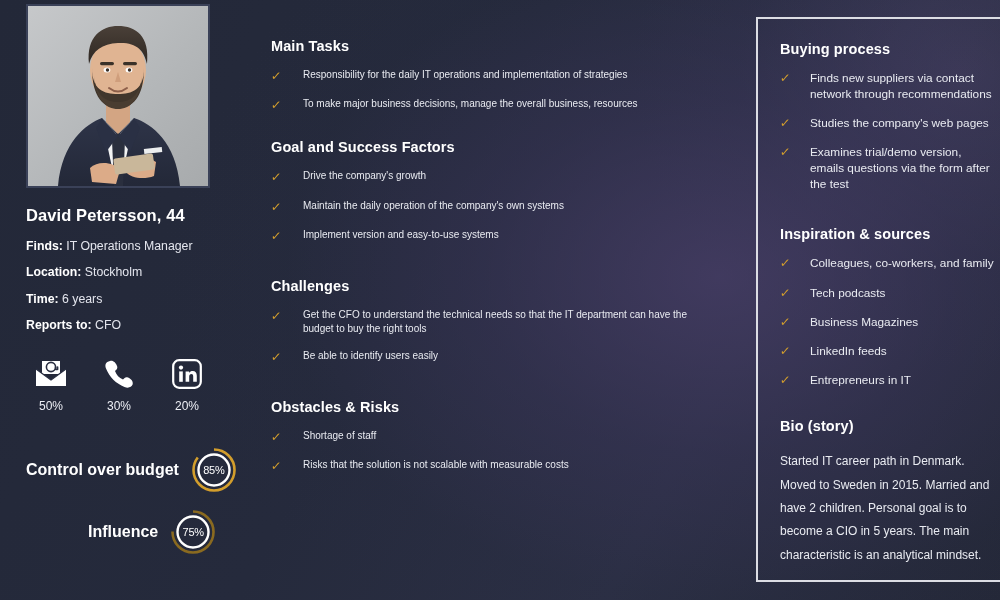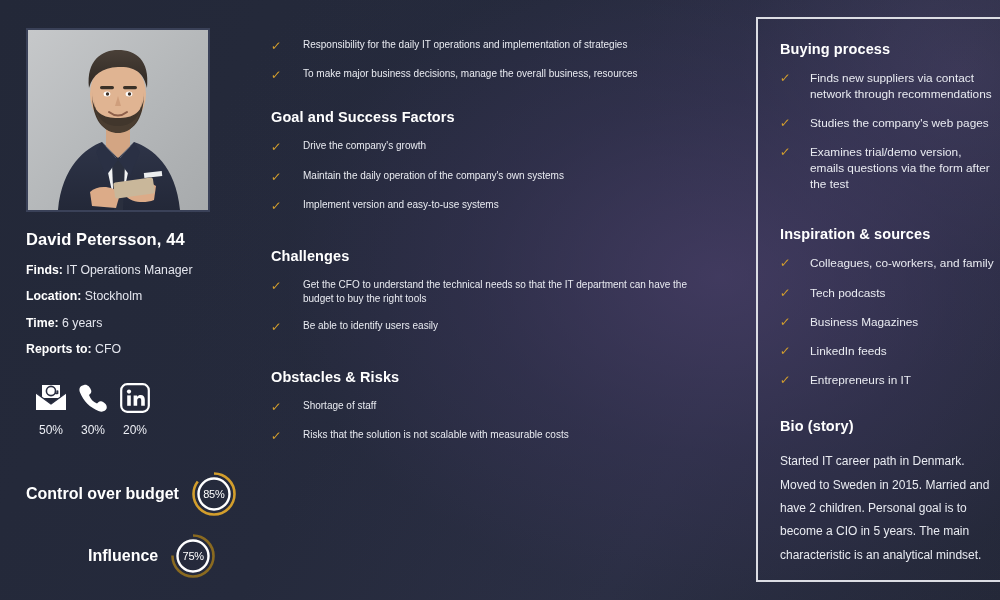--- a/index.html
+++ b/index.html
@@ -22,21 +22,21 @@
       radial-gradient(ellipse 420px 380px at 96% 12%, rgba(92,78,124,0.38) 0%, rgba(60,54,92,0.12) 52%, rgba(36,40,58,0) 78%),
       linear-gradient(118deg, #232838 0%, #252a3c 42%, #2b2f44 70%, #242838 100%);
     color: #ffffff;
     overflow: hidden;
   }
 
   
   .left-col {
     position: absolute;
     left: 26px;
-    top: 28px;
+    top: 4px;
     width: 222px;
   }
   .profile-photo {
     width: 184px;
     height: 184px;
     border: 2px solid #3a4158;
     box-sizing: border-box;
     overflow: hidden;
     background: #b9bcbe;
     display: block;
@@ -60,20 +60,21 @@
   }
   .meta-row b {
     color: #ffffff;
     font-weight: bold;
   }
 
   
   .channels {
     margin-top: 22px;
     display: flex;
+    gap: 26px;
     padding-left: 4px;
   }
   .channel {
     width: 42px;
     text-align: center;
   }
   .channel-icon {
     height: 38px;
     display: flex;
     align-items: center;
@@ -319,20 +320,21 @@
           <div class="ring-text">75%</div>
         </div>
       </div>
     </div>
 
   </div>
 
   <div class="mid-col">
 
     <div class="section">
+      <div class="section-title">Main Tasks</div>
       <div class="bullet">
         <span class="check">✓</span>
         <span class="bullet-text">Responsibility for the daily IT operations and implementation of strategies</span>
       </div>
       <div class="bullet">
         <span class="check">✓</span>
         <span class="bullet-text">To make major business decisions, manage the overall business, resources</span>
       </div>
     </div>
 

